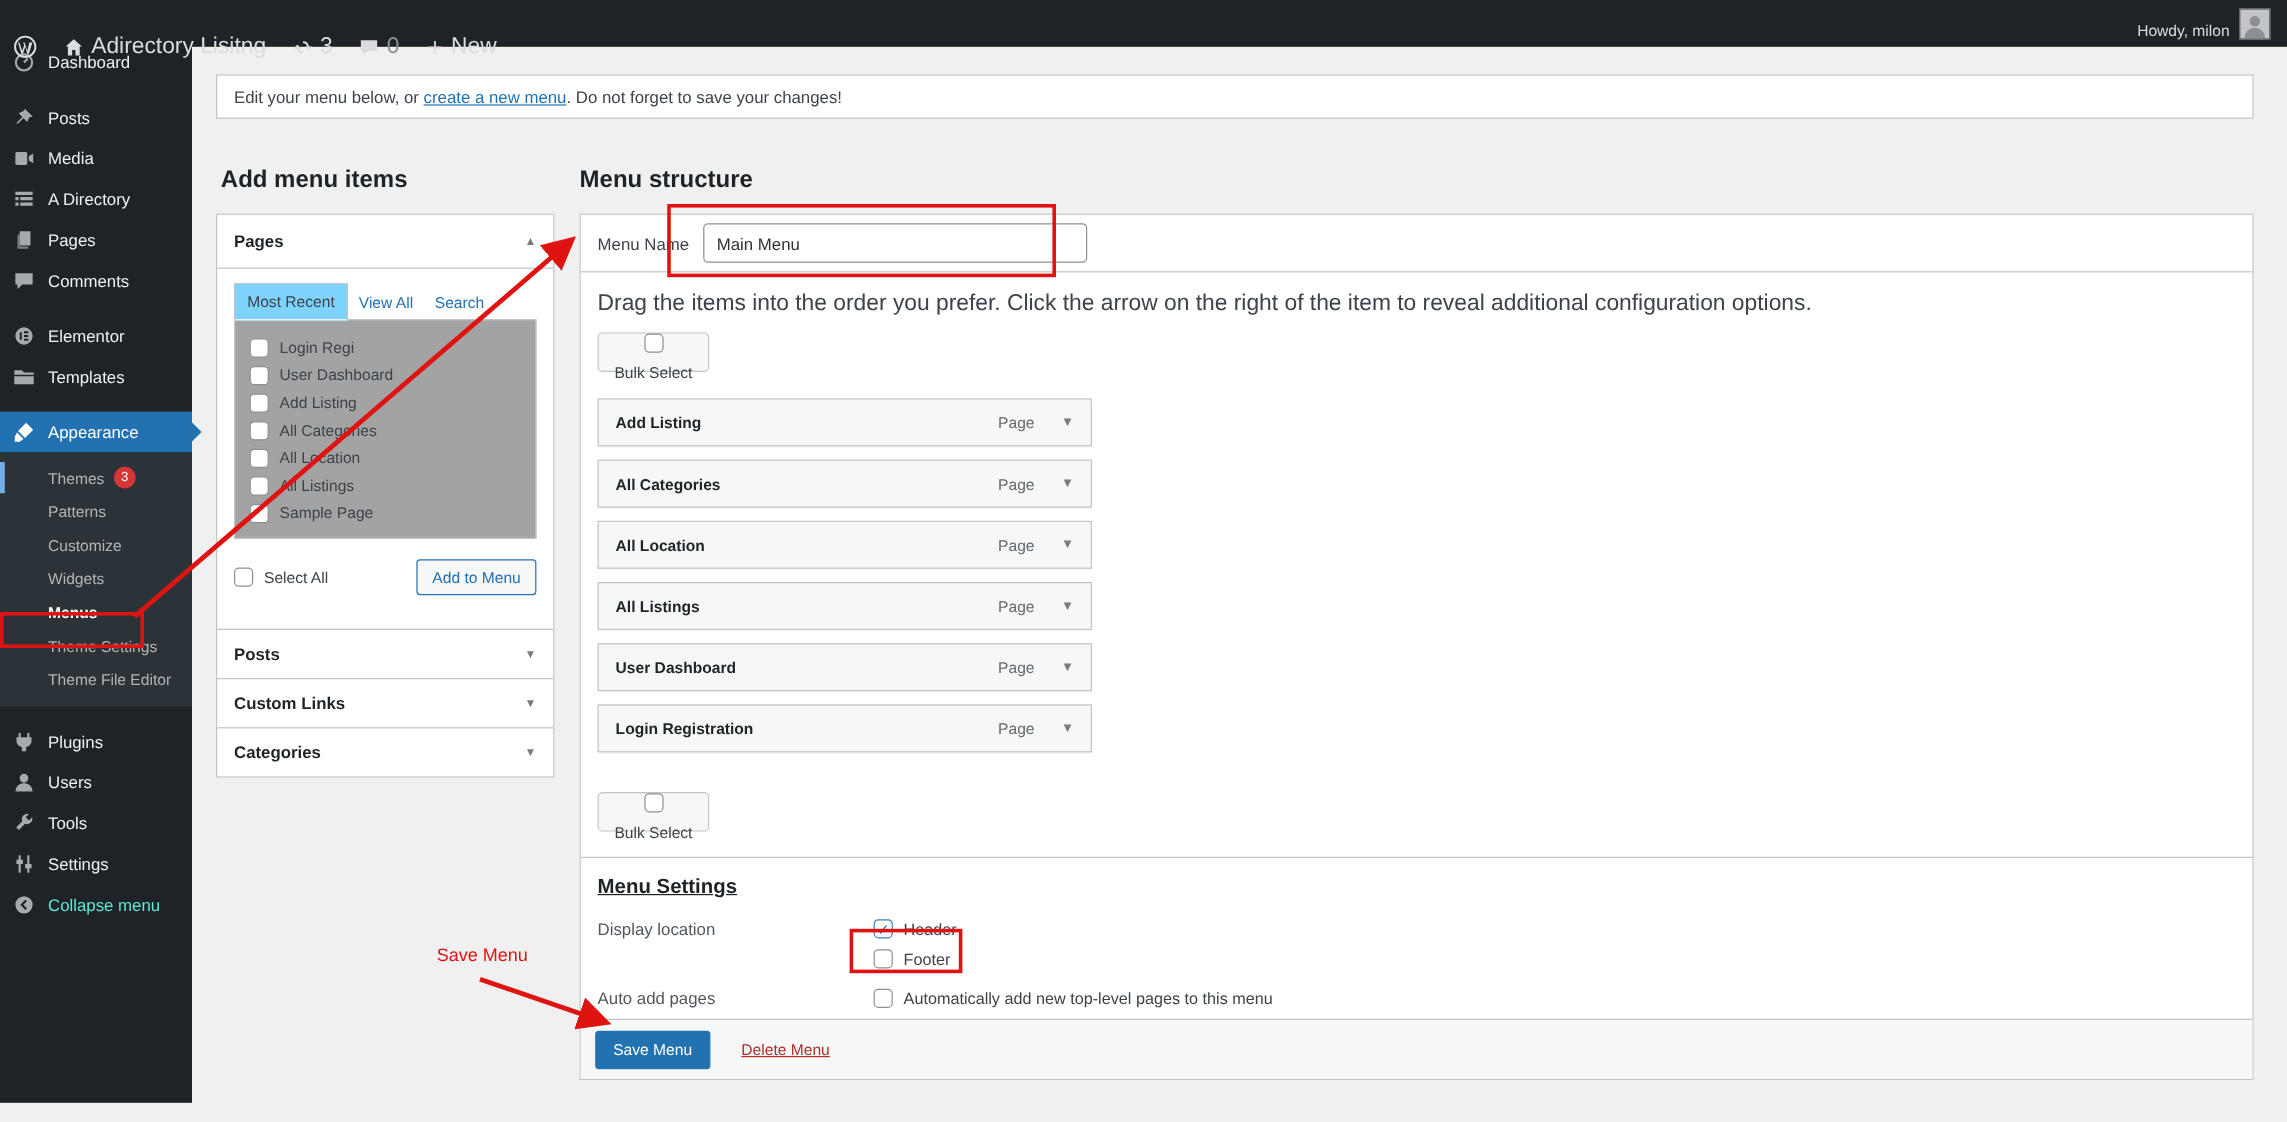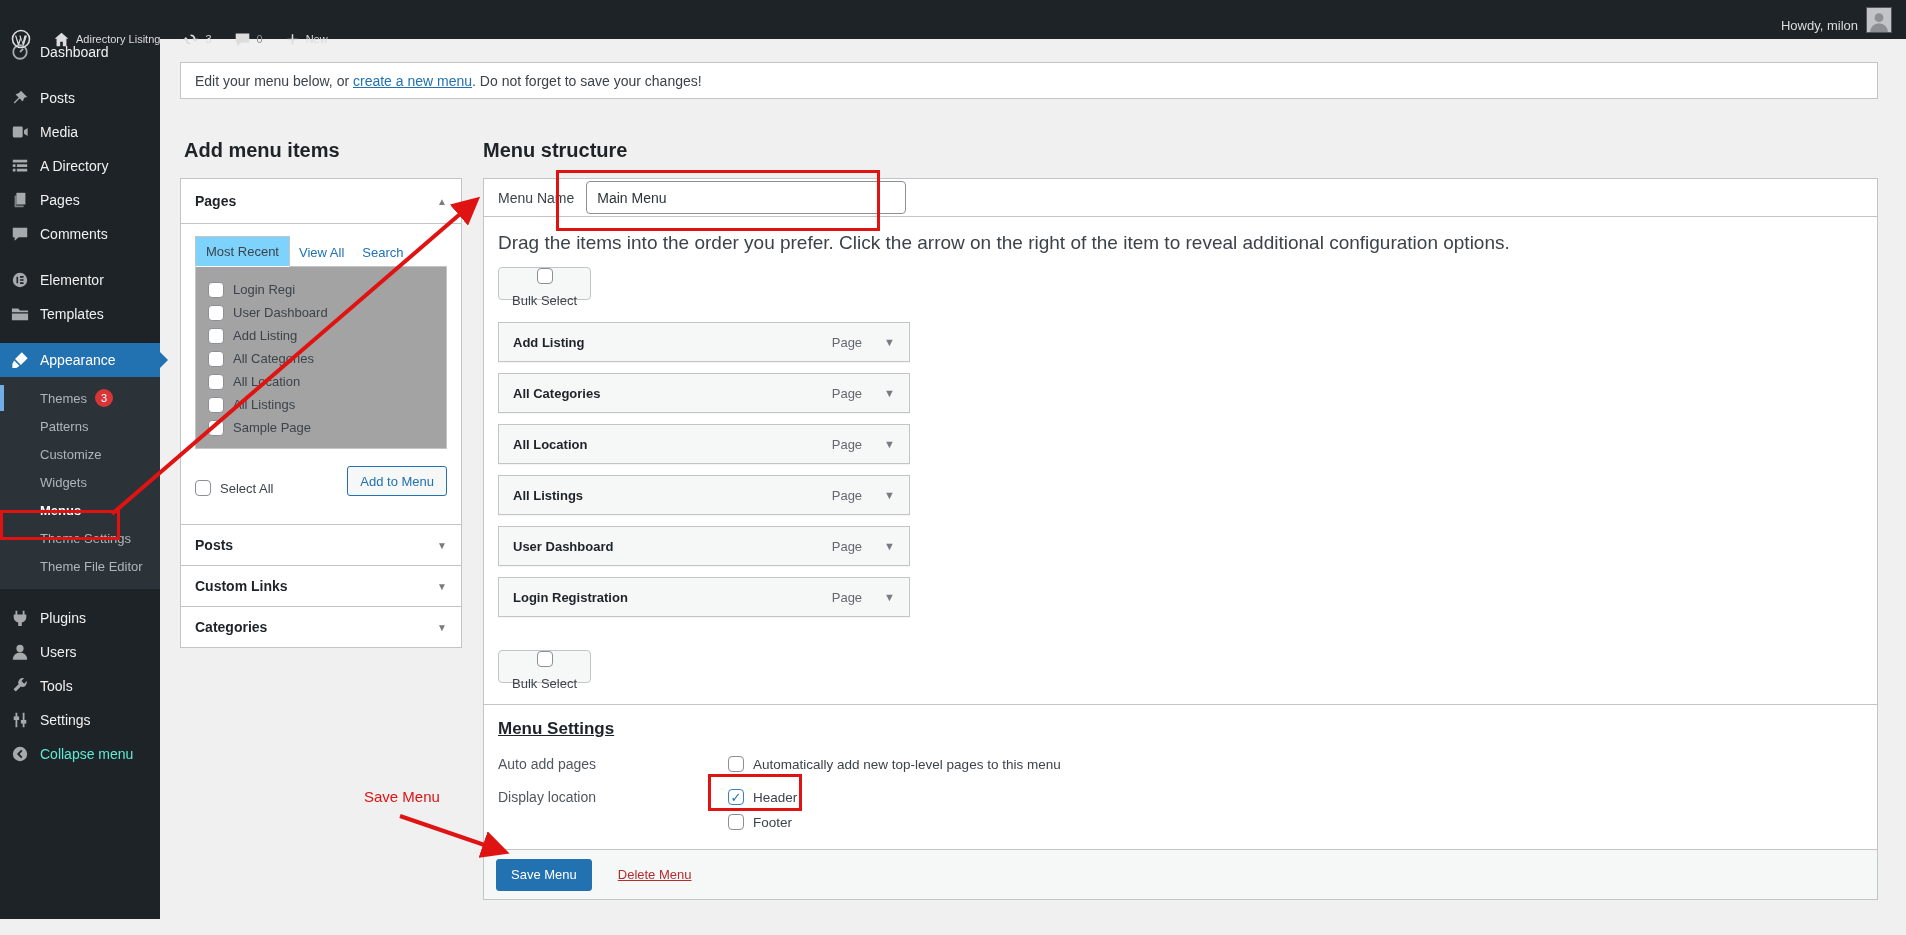--- a/index.html
+++ b/index.html
@@ -6,21 +6,21 @@
     --accent:#2271b1; --sidebar-bg:#1d2327; --submenu-bg:#2c3338; --content-bg:#f0f0f1;
     --border:#c3c4c7; --annotation:#e01313; --badge:#d63638; --danger:#b32d2e;
     --bar-bg:#f6f7f7; --text:#3c434a; --muted:#646970; --icon:#a7aaad;
   }
   *{box-sizing:border-box; margin:0; padding:0;}
   html,body{width:1906px; height:935px; overflow:hidden;}
   body{font-family:"Liberation Sans","DejaVu Sans",sans-serif; font-size:13px; color:var(--text); background:var(--content-bg);}
 
   
   .topbar{position:absolute; left:0; top:0; width:1906px; height:39px; background:var(--sidebar-bg); color:#dcdcde; display:flex; align-items:center; z-index:50;}
-  .tb-item{display:flex; align-items:center; gap:6px; padding:0 11px; height:100%; font-size:11px; cursor:pointer;margin-top:39px;}
+  .tb-item{display:flex; align-items:center; gap:6px; padding:0 11px; height:100%; font-size:19px; cursor:pointer;margin-top:39px;}
   .tb-item svg{display:block;}
   .tb-right{margin-left:auto; display:flex; align-items:flex-end; gap:8px; padding-right:14px;}
   .tb-count-dim{color:#8c8f94;}
   .avatar{width:26px; height:26px; background:#c3c4c7; border:1px solid #50575e; display:flex; align-items:end; justify-content:center; overflow:hidden;}
 
   
   .sidebar{position:absolute; left:0; top:23px; width:160px; height:896px; background:var(--sidebar-bg); color:#f0f0f1; z-index:40;}
   .side-pad{height:12px;}
   .side-sep{height:12px;}
   .mi{display:flex; align-items:center; gap:10px; height:34px; padding:0 10px; font-size:14px; cursor:pointer;}
@@ -51,28 +51,28 @@
   .pages-box{height:347px;}
   .acc-body{border-top:1px solid var(--border); padding:12px 14px 0 14px;}
   .tabs{display:flex; align-items:flex-end; position:relative; z-index:2; margin-bottom:-1px; font-size:13px;}
   .tab-active{background:#7dd3fc; border:1px solid var(--border); border-bottom:1px solid #fff; padding:7px 10px; color:var(--text); cursor:pointer;}
   .tab-link{padding:7px 9px; color:var(--accent); cursor:pointer;}
   .page-list{border:1px solid var(--border); background:#a3a3a3; padding:11px 12px; height:183px;}
   .cb-row{display:flex; align-items:center; gap:9px; height:23px; font-size:13px; color:var(--text);}
   .cb{width:16px; height:16px; border:1px solid #8c8f94; border-radius:4px; background:#fff; flex:0 0 auto; display:flex; align-items:center; justify-content:center; cursor:pointer;}
   .cb.checked{border-color:#3582c4;}
   .cb.checked::after{content:"✓"; color:var(--accent); font-size:13px; font-weight:bold; line-height:1;}
-  .select-row{display:flex; align-items:flex-end; justify-content:space-between; margin-top:17px;}
+  .select-row{display:flex; align-items:center; justify-content:space-between; margin-top:17px;}
   .select-all{display:flex; align-items:center; gap:9px; font-size:13px;}
   .btn-secondary{background:var(--bar-bg); border:1px solid var(--accent); color:var(--accent); border-radius:3px; height:30px; padding:0 12px; font-size:13px; cursor:pointer; font-family:inherit;}
   .acc-bar{height:42px; margin-top:-1px; background:#fff; border:1px solid var(--border); display:flex; align-items:center; justify-content:space-between; padding:0 14px; font-size:14px; font-weight:600; color:#1d2327; cursor:pointer;}
 
   
   .right-panel{position:absolute; left:323px; top:139px; width:1395px; height:722px; background:#fff; border:1px solid var(--border);}
-  .name-row{height:38px; border-bottom:1px solid var(--border); display:flex; align-items:center; padding:0 14px; gap:12px;}
+  .name-row{height:48px; border-bottom:1px solid var(--border); display:flex; align-items:center; padding:0 14px; gap:12px;}
   .name-row label{font-size:14px; color:var(--text);}
   .name-input{width:320px; height:33px; border:1px solid #8c8f94; border-radius:4px; padding:0 10px; font-size:14px; font-family:inherit; color:#2c3338; background:#fff;}
   .panel-body{padding:15px 14px 0 14px;}
   .instruction{font-size:19px; color:var(--text);}
   .bulk{display:inline-flex; align-items:center; gap:9px; border:1px solid var(--border); background:var(--bar-bg); border-radius:4px; height:33px; padding:0 13px; font-size:13px; margin-top:13px; cursor:pointer;flex-direction:column;}
   .bulk2{margin-top:22px;}
   .bars{margin-top:22px;}
   .menu-bar{width:412px; height:40px; background:var(--bar-bg); border:1px solid var(--border); display:flex; align-items:center; padding:0 14px; margin-bottom:11px; cursor:move; box-shadow:0 1px 1px rgba(0,0,0,.04);}
   .menu-bar .mb-label{font-size:13px; font-weight:600; color:#1d2327;}
   .menu-bar .mb-type{margin-left:auto; color:var(--muted); font-size:13px; padding-right:22px;}
@@ -432,39 +432,39 @@
       <div class="bulk bulk2">
         <span class="cb"></span>
         <span>Bulk Select</span>
       </div>
 
       <hr class="divider">
 
       <h3 class="ms-title">Menu Settings</h3>
 
       <div class="ms-row">
-        <span class="ms-label">Auto add pages</span>
-        <div class="ms-ctl">
-          <span class="ms-check">
-            <span class="cb"></span>
-            <span>Automatically add new top-level pages to this menu</span>
-          </span>
-        </div>
-      </div>
-
-      <div class="ms-row">
         <span class="ms-label">Display location</span>
         <div class="ms-ctl">
           <span class="ms-check">
             <span class="cb checked"></span>
             <span>Header</span>
           </span>
           <span class="ms-check">
             <span class="cb"></span>
             <span>Footer</span>
+          </span>
+        </div>
+      </div>
+
+      <div class="ms-row">
+        <span class="ms-label">Auto add pages</span>
+        <div class="ms-ctl">
+          <span class="ms-check">
+            <span class="cb"></span>
+            <span>Automatically add new top-level pages to this menu</span>
           </span>
         </div>
       </div>
     </div>
 
     <div class="panel-footer">
       <button class="btn-primary">Save Menu</button>
       <a class="delete-link">Delete Menu</a>
     </div>
   </div>

